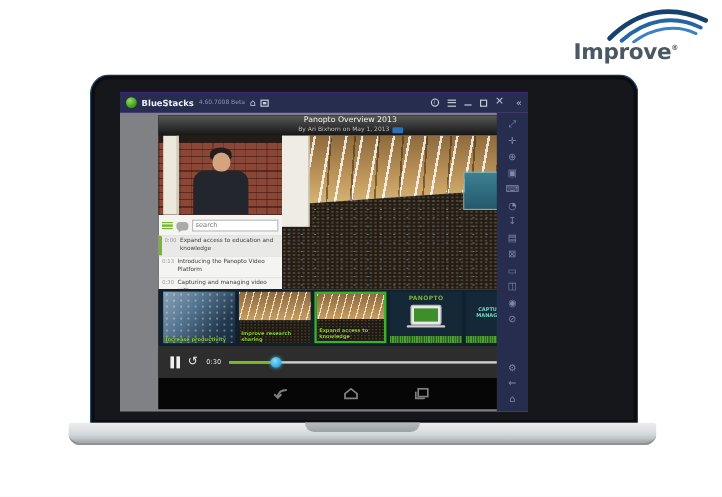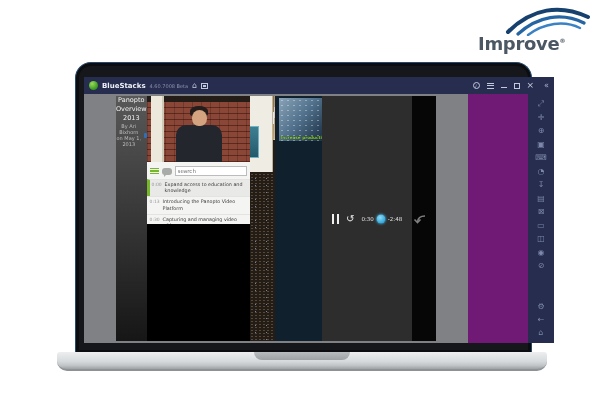--- a/index.html
+++ b/index.html
@@ -10,22 +10,22 @@
   .viewcast{position:absolute;top:4px;right:4px;width:122px;height:52px;}
   .vc-arcs{position:absolute;top:0;right:4px;}
   .vc-text{position:absolute;left:2px;bottom:2px;font-size:18px;font-weight:700;
            color:#4b5763;letter-spacing:-0.3px;}
   .vc-reg{font-size:6px;vertical-align:super;color:#4b5763;}
 
   
   .laptop-screen{position:absolute;left:75px;top:62px;width:455px;height:290px;
       background:#15171b;border:1px solid #27496a;border-bottom:none;
       border-radius:16px 16px 0 0;box-shadow:inset 0 0 0 3px #0b0d11;}
-  .display{position:absolute;left:8px;top:14px;width:470px;height:266px;
-      background:#701a75;overflow:hidden;}
+  .display{position:absolute;left:24px;top:14px;width:340px;height:266px;
+      background:#6d28d9;overflow:hidden;}
   .laptop-base{position:absolute;left:57px;top:352px;width:490px;height:17px;
       background:linear-gradient(180deg,#eceeef 0%,#d7dadc 55%,#c2c6c9 78%,#9ea2a5 100%);
       border-radius:3px 3px 10px 10px;border-bottom:2px solid #8e9295;}
   .notch{position:absolute;left:50%;top:0;transform:translateX(-50%);
       width:96px;height:8px;background:linear-gradient(180deg,#b8bcbf,#9da1a4);
       border-radius:0 0 12px 12px;}
 
   
   .bs-titlebar{position:absolute;left:0;top:0;width:100%;height:17px;background:#262d4f;
       display:flex;align-items:center;gap:4px;padding:0 5px;box-sizing:border-box;}
@@ -50,21 +50,21 @@
   .bs-sidebar{position:absolute;right:0;top:17px;width:26px;height:249px;background:#262d4f;
       display:flex;flex-direction:column;align-items:center;gap:5.5px;
       padding:6px 0;box-sizing:border-box;}
   .sb-ico{color:#7e88aa;font-size:8px;line-height:1;cursor:default;}
   .sb-bottom{margin-top:auto;display:flex;flex-direction:column;gap:5px;align-items:center;}
 
   .bs-content{position:absolute;left:0;top:17px;width:384px;height:249px;background:#7f8184;}
 
   
   .app{position:absolute;left:32px;top:2px;width:320px;height:245px;background:#000;
-      display:flex;overflow:hidden;}
+      display:flex;flex-direction:column;overflow:hidden;}
   .app-header{flex:0 0 17px;background:linear-gradient(180deg,#585858,#161616);text-align:center;}
   .app-title{font-size:6.5px;color:#f2f2f2;line-height:9px;}
   .app-sub{font-size:5px;color:#bdbdbd;line-height:6px;display:flex;
       justify-content:center;align-items:center;gap:2px;}
   .sub-badge{width:9px;height:5px;background:#2e6fb7;border-radius:1px;display:inline-block;}
 
   .app-main{flex:0 0 128px;display:flex;}
   .left-col{width:103px;flex:0 0 103px;display:flex;flex-direction:column;}
 
   

